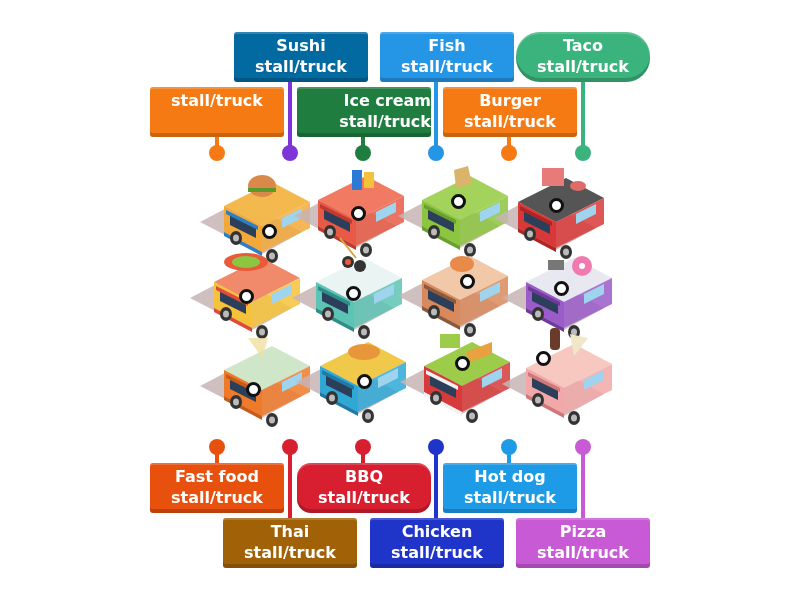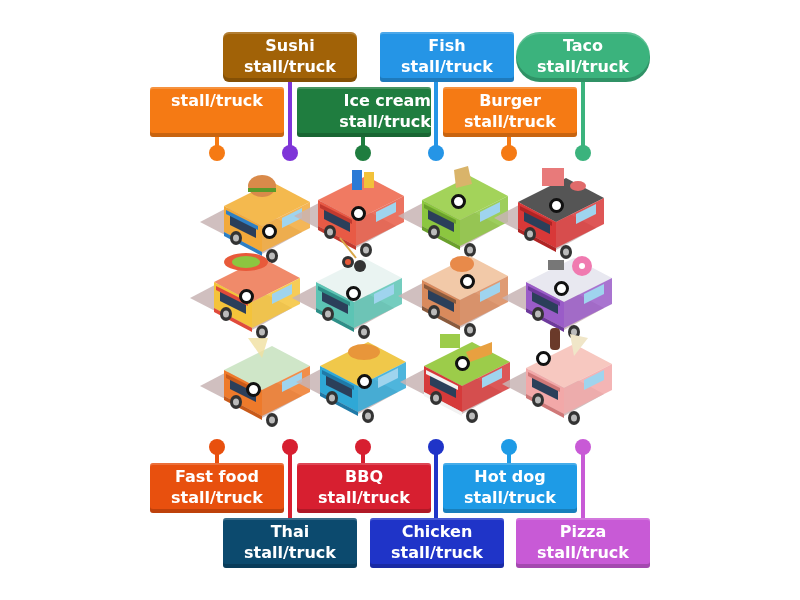--- a/index.html
+++ b/index.html
@@ -13,21 +13,21 @@
   .label span { display:block; }
   .stem { position:absolute; width:4px; }
   .dot { position:absolute; width:16px; height:16px; border-radius:50%; margin-left:-8px; margin-top:-8px; cursor:pointer; }
   .truck { position:absolute; }
   .marker { position:absolute; width:9px; height:9px; border:3px solid #111; background:#fff; border-radius:50%;
             margin-left:-7px; margin-top:-7px; cursor:pointer; }
 </style>
 </head>
 <body>
 
-<div class="label" style="left:223px;top:32px;background:#a16207;border-radius:6px;">
+<div class="label" style="left:234px;top:32px;background:#0369a1;">
   <span>Sushi</span>
   <span>stall/truck</span>
 </div>
 <div class="label" style="left:370px;top:32px;background:#2595e6;margin-left:10px;">
   <span>Fish</span>
   <span>stall/truck</span>
 </div>
 <div class="label" style="left:516px;top:32px;background:#3bb37d;border-radius:24px;">
   <span>Taco</span>
   <span>stall/truck</span>
@@ -163,30 +163,30 @@
 <div class="dot" style="left:290px;top:447px;background:#d71f30;"></div>
 <div class="dot" style="left:363px;top:447px;background:#d71f30;"></div>
 <div class="dot" style="left:436px;top:447px;background:#1f34c8;"></div>
 <div class="dot" style="left:509px;top:447px;background:#1e9be6;"></div>
 <div class="dot" style="left:583px;top:447px;background:#c85ad6;"></div>
 
 <div class="label" style="left:150px;top:463px;background:#e8500e;">
   <span>Fast food</span>
   <span>stall/truck</span>
 </div>
-<div class="label" style="left:297px;top:463px;background:#d71f30;">
+<div class="label" style="left:297px;top:463px;background:#d71f30;border-radius:14px;">
   <span>BBQ</span>
   <span>stall/truck</span>
 </div>
 <div class="label" style="left:443px;top:463px;background:#1e9be6;">
   <span>Hot dog</span>
   <span>stall/truck</span>
 </div>
 
-<div class="label" style="left:223px;top:518px;background:#0c4a6e;">
+<div class="label" style="left:223px;top:518px;background:#a16207;">
   <span>Thai</span>
   <span>stall/truck</span>
 </div>
 <div class="label" style="left:370px;top:518px;background:#1f34c8;">
   <span>Chicken</span>
   <span>stall/truck</span>
 </div>
 <div class="label" style="left:516px;top:518px;background:#c85ad6;">
   <span>Pizza</span>
   <span>stall/truck</span>

